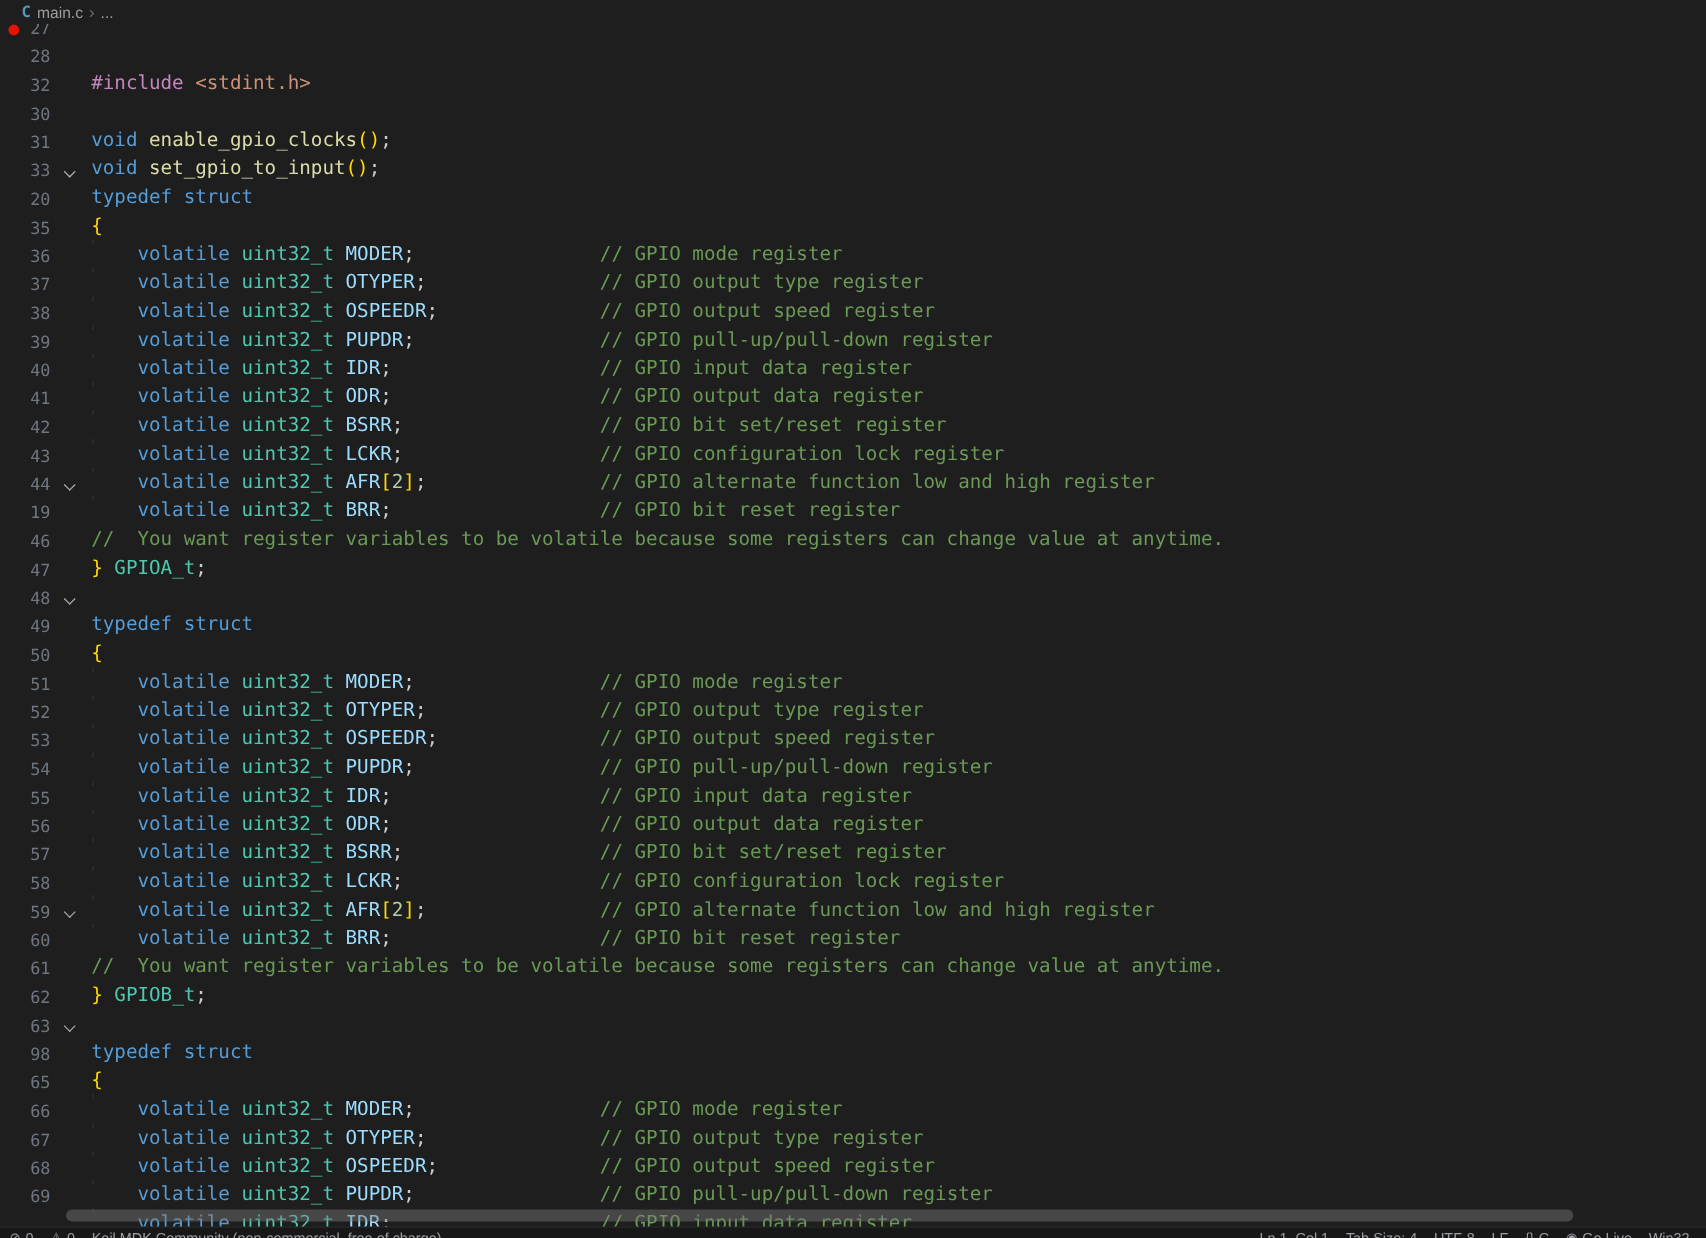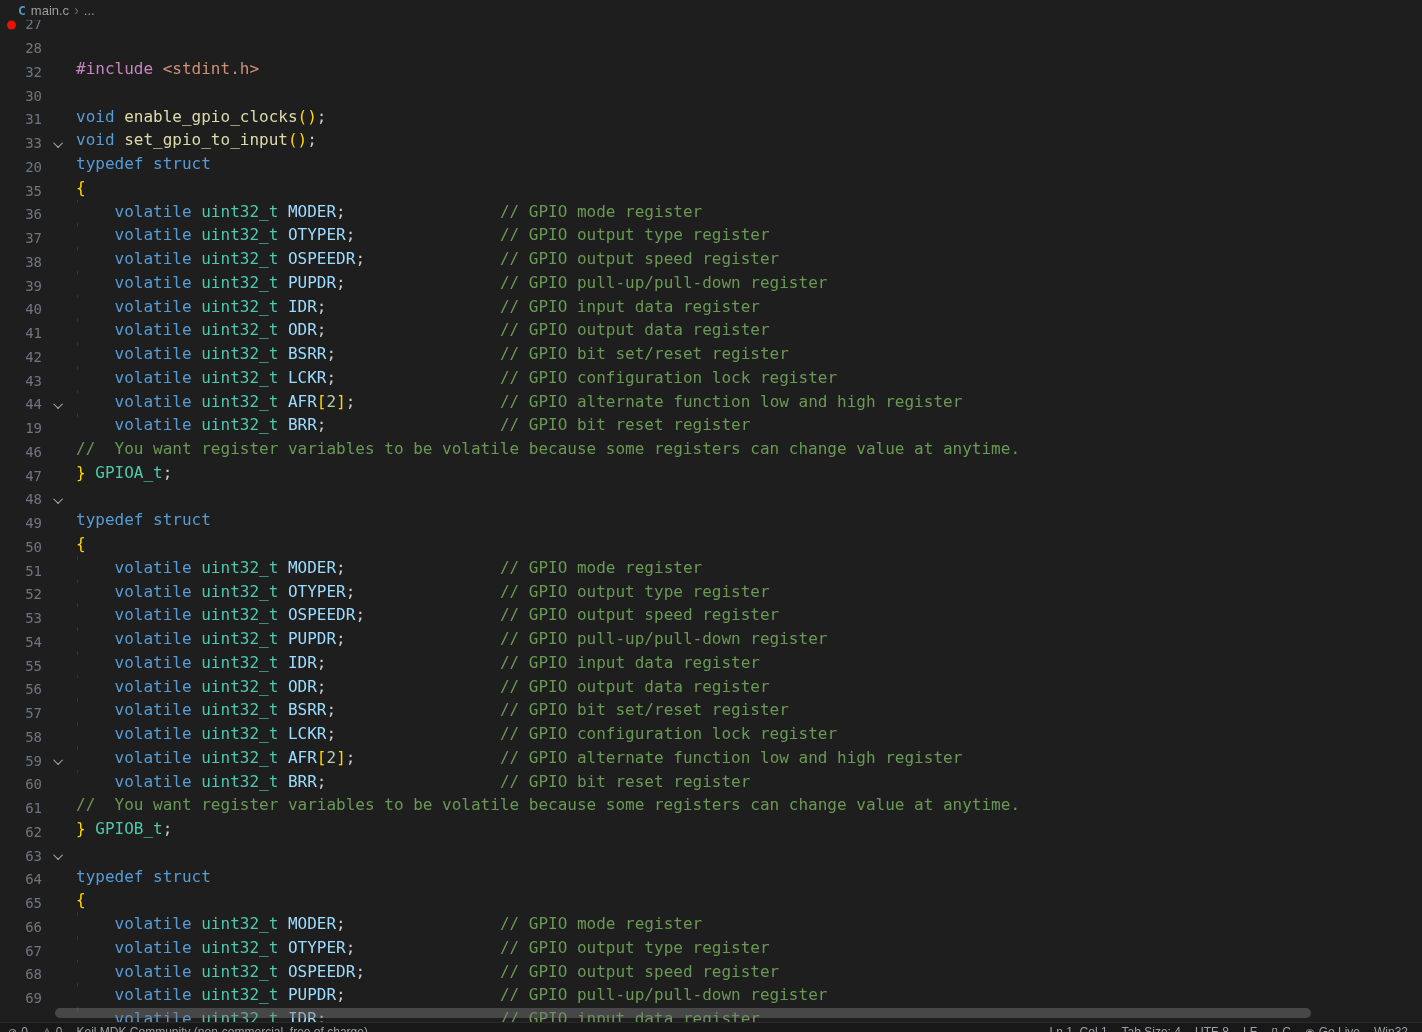--- a/index.html
+++ b/index.html
@@ -103,21 +103,21 @@
       <div class="row"><div class="ln">54</div><div class="fold"></div><div class="code"><span class="guide"></span><span class="tok-pun">    </span><span class="tok-kw">volatile</span><span class="tok-pun"> </span><span class="tok-type">uint32_t</span><span class="tok-pun"> </span><span class="tok-var">IDR</span><span class="tok-pun">;</span><span class="tok-pun">                  </span><span class="tok-cmt">// GPIO input data register</span></div></div>
       <div class="row"><div class="ln">55</div><div class="fold"></div><div class="code"><span class="guide"></span><span class="tok-pun">    </span><span class="tok-kw">volatile</span><span class="tok-pun"> </span><span class="tok-type">uint32_t</span><span class="tok-pun"> </span><span class="tok-var">ODR</span><span class="tok-pun">;</span><span class="tok-pun">                  </span><span class="tok-cmt">// GPIO output data register</span></div></div>
       <div class="row"><div class="ln">56</div><div class="fold"></div><div class="code"><span class="guide"></span><span class="tok-pun">    </span><span class="tok-kw">volatile</span><span class="tok-pun"> </span><span class="tok-type">uint32_t</span><span class="tok-pun"> </span><span class="tok-var">BSRR</span><span class="tok-pun">;</span><span class="tok-pun">                 </span><span class="tok-cmt">// GPIO bit set/reset register</span></div></div>
       <div class="row"><div class="ln">57</div><div class="fold"></div><div class="code"><span class="guide"></span><span class="tok-pun">    </span><span class="tok-kw">volatile</span><span class="tok-pun"> </span><span class="tok-type">uint32_t</span><span class="tok-pun"> </span><span class="tok-var">LCKR</span><span class="tok-pun">;</span><span class="tok-pun">                 </span><span class="tok-cmt">// GPIO configuration lock register</span></div></div>
       <div class="row"><div class="ln">58</div><div class="fold"></div><div class="code"><span class="guide"></span><span class="tok-pun">    </span><span class="tok-kw">volatile</span><span class="tok-pun"> </span><span class="tok-type">uint32_t</span><span class="tok-pun"> </span><span class="tok-var">AFR</span><span class="tok-brk">[</span><span class="tok-num">2</span><span class="tok-brk">]</span><span class="tok-pun">;</span><span class="tok-pun">               </span><span class="tok-cmt">// GPIO alternate function low and high register</span></div></div>
       <div class="row"><div class="ln">59</div><div class="fold"><span class="chev"></span></div><div class="code"><span class="guide"></span><span class="tok-pun">    </span><span class="tok-kw">volatile</span><span class="tok-pun"> </span><span class="tok-type">uint32_t</span><span class="tok-pun"> </span><span class="tok-var">BRR</span><span class="tok-pun">;</span><span class="tok-pun">                  </span><span class="tok-cmt">// GPIO bit reset register</span></div></div>
       <div class="row"><div class="ln">60</div><div class="fold"></div><div class="code"><span class="tok-cmt">//  You want register variables to be volatile because some registers can change value at anytime.</span></div></div>
       <div class="row"><div class="ln">61</div><div class="fold"></div><div class="code"><span class="tok-brk">}</span><span class="tok-pun"> </span><span class="tok-type">GPIOB_t</span><span class="tok-pun">;</span></div></div>
       <div class="row"><div class="ln">62</div><div class="fold"></div><div class="code"></div></div>
       <div class="row"><div class="ln">63</div><div class="fold"><span class="chev"></span></div><div class="code"><span class="tok-kw">typedef</span><span class="tok-pun"> </span><span class="tok-kw">struct</span></div></div>
-      <div class="row"><div class="ln">64</div><div class="fold"></div><div class="code"><span class="tok-brk">{</span></div></div>
+      <div class="row"><div class="ln">98</div><div class="fold"></div><div class="code"><span class="tok-brk">{</span></div></div>
       <div class="row"><div class="ln">65</div><div class="fold"></div><div class="code"><span class="guide"></span><span class="tok-pun">    </span><span class="tok-kw">volatile</span><span class="tok-pun"> </span><span class="tok-type">uint32_t</span><span class="tok-pun"> </span><span class="tok-var">MODER</span><span class="tok-pun">;</span><span class="tok-pun">                </span><span class="tok-cmt">// GPIO mode register</span></div></div>
       <div class="row"><div class="ln">66</div><div class="fold"></div><div class="code"><span class="guide"></span><span class="tok-pun">    </span><span class="tok-kw">volatile</span><span class="tok-pun"> </span><span class="tok-type">uint32_t</span><span class="tok-pun"> </span><span class="tok-var">OTYPER</span><span class="tok-pun">;</span><span class="tok-pun">               </span><span class="tok-cmt">// GPIO output type register</span></div></div>
       <div class="row"><div class="ln">67</div><div class="fold"></div><div class="code"><span class="guide"></span><span class="tok-pun">    </span><span class="tok-kw">volatile</span><span class="tok-pun"> </span><span class="tok-type">uint32_t</span><span class="tok-pun"> </span><span class="tok-var">OSPEEDR</span><span class="tok-pun">;</span><span class="tok-pun">              </span><span class="tok-cmt">// GPIO output speed register</span></div></div>
       <div class="row"><div class="ln">68</div><div class="fold"></div><div class="code"><span class="guide"></span><span class="tok-pun">    </span><span class="tok-kw">volatile</span><span class="tok-pun"> </span><span class="tok-type">uint32_t</span><span class="tok-pun"> </span><span class="tok-var">PUPDR</span><span class="tok-pun">;</span><span class="tok-pun">                </span><span class="tok-cmt">// GPIO pull-up/pull-down register</span></div></div>
       <div class="row"><div class="ln">69</div><div class="fold"></div><div class="code"><span class="guide"></span><span class="tok-pun">    </span><span class="tok-kw">volatile</span><span class="tok-pun"> </span><span class="tok-type">uint32_t</span><span class="tok-pun"> </span><span class="tok-var">IDR</span><span class="tok-pun">;</span><span class="tok-pun">                  </span><span class="tok-cmt">// GPIO input data register</span></div></div>
     </div>
   <div class="hscroll"></div>
 </div>
 
 <div class="statusbar">

